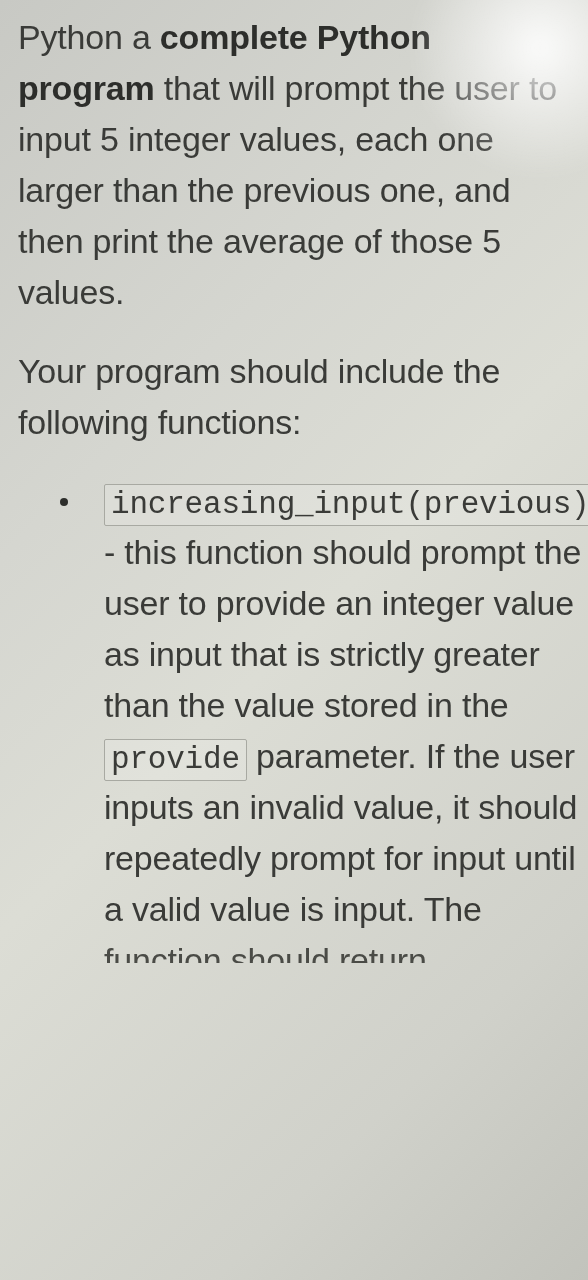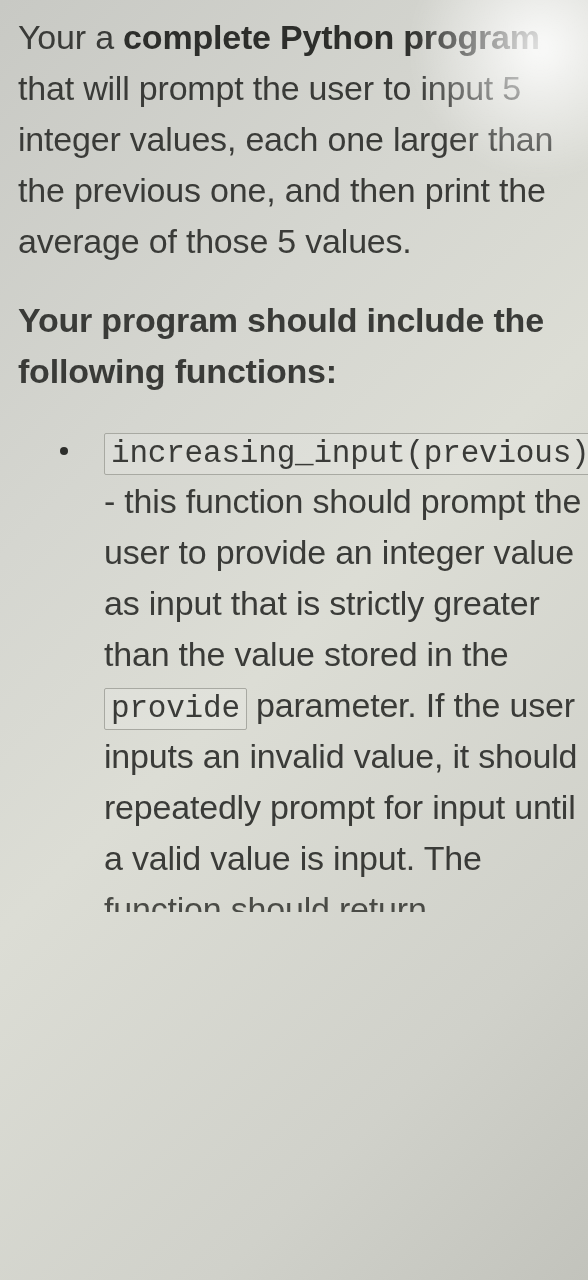--- a/index.html
+++ b/index.html
@@ -30,21 +30,20 @@
   .content {
     font-size: 34px;
     line-height: 1.5;
     letter-spacing: -0.2px;
   }
   .para1 {
     margin-bottom: 28px;
   }
   .para2 {
     margin-bottom: 28px;
-    font-weight: bold;
   }
   .bold {
     font-weight: 700;
     color: #2d2e2b;
   }
   .bullet-row {
     display: flex;
     padding-left: 42px;
   }
   .bullet-marker {
@@ -77,21 +76,21 @@
   }
 </style>
 </head>
 <body>
 
 <div class="glare"></div>
 
 <div class="content">
 
   <p class="para1">
-    <span>Your a </span><span class="bold">complete Python program</span><span> that will prompt the user to input 5 integer values, each one larger than the previous one, and then print the average of those 5 values.</span>
+    <span>Python a </span><span class="bold">complete Python program</span><span> that will prompt the user to input 5 integer values, each one larger than the previous one, and then print the average of those 5 values.</span>
   </p>
 
   <p class="para2">Your program should include the following functions:</p>
 
   <div class="bullet-row">
     <div class="bullet-marker"></div>
     <div class="bullet-text">
       <span class="code">increasing_input(previous)</span><span> - this function should prompt the user to provide an integer value as input that is strictly greater than the value stored in the </span><span class="code">provide</span><span> parameter. If the user inputs an invalid value, it should repeatedly prompt for input until a valid value is input. The</span>
       <div class="cutoff">function should return</div>
     </div>

